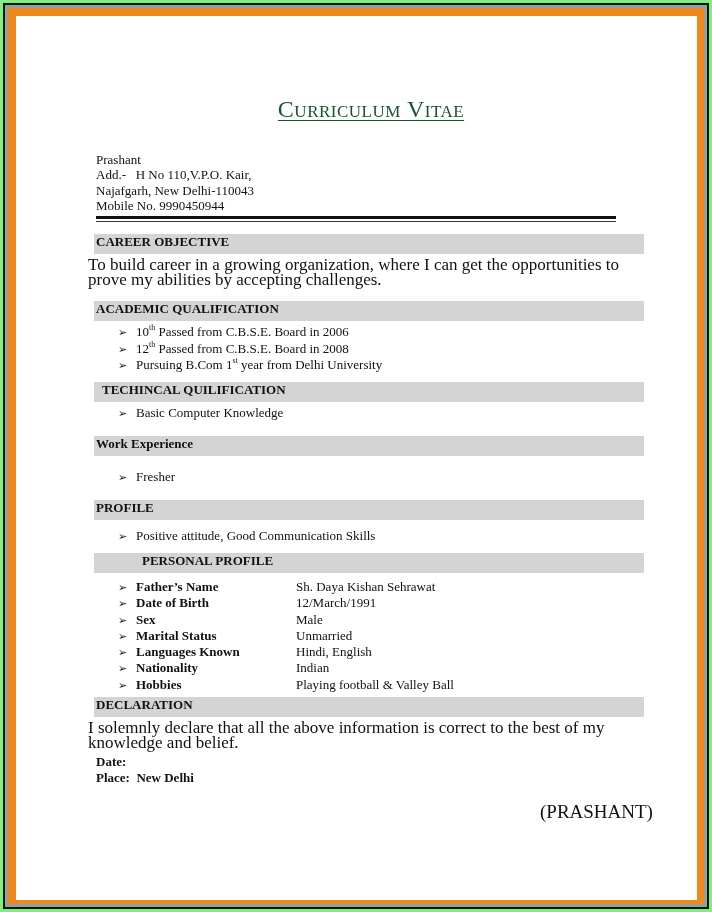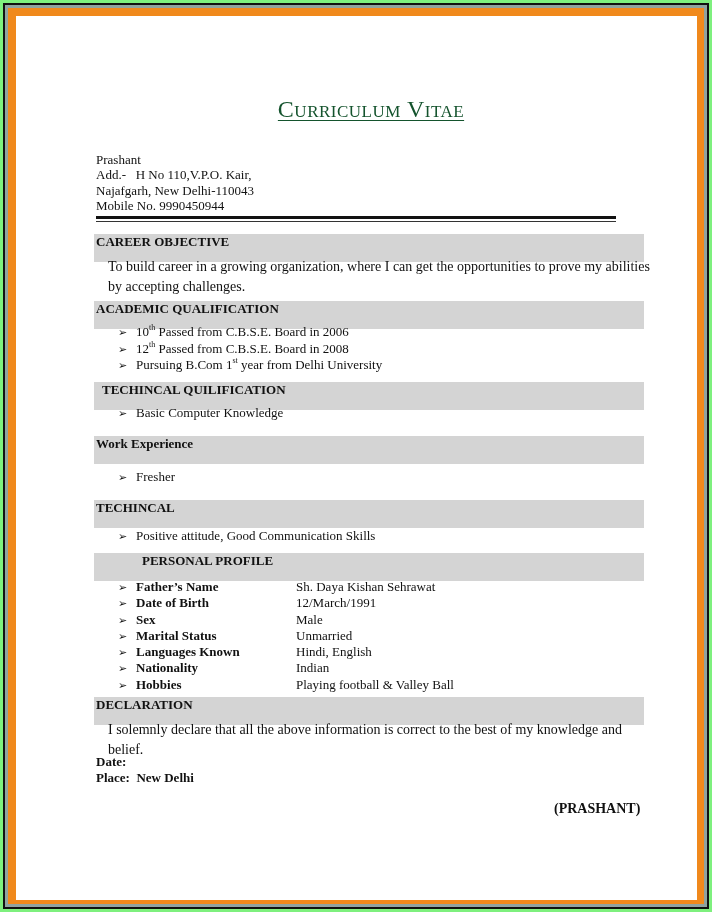--- a/index.html
+++ b/index.html
@@ -37,35 +37,35 @@
     .title span { font-variant: small-caps; }
     .contact { left: 80px; top: 136px; font-size: 13px; line-height: 15.3px; }
     .contact b { font-weight: normal; }
     .rule-thick {
       left: 80px; top: 200px; width: 520px; height: 3px; background: #111;
     }
     .rule-thin {
       left: 80px; top: 205px; width: 520px; height: 1px; background: #333;
     }
     .hbar {
-      position: absolute; left: 78px; width: 550px; height: 28px;
+      position: absolute; left: 78px; width: 550px; height: 20px;
       background: #d4d4d4;
       font-weight: bold; font-size: 13px; line-height: 16px;
       padding-left: 2px; box-sizing: border-box;
     }
-    .para { position: absolute; left: 92px; width: 550px; font-size: 14px; line-height: 20px; }
+    .para { position: absolute; left: 72px; width: 550px; font-size: 17px; line-height: 15px; }
     .bullets { position: absolute; left: 102px; font-size: 13px; line-height: 15.6px; }
     .bullet-row { display: flex; align-items: baseline; white-space: nowrap; }
     .arrow { width: 18px; font-size: 11px; font-family: "DejaVu Sans", sans-serif; display: inline-block; }
     sup { font-size: 8px; vertical-align: 6px; line-height: 0; }
     .profile { position: absolute; left: 102px; top: 563px; font-size: 13px; line-height: 15.3px; }
     .profile-row { display: flex; align-items: baseline; white-space: nowrap; }
     .profile-key { width: 160px; font-weight: bold; }
     .signoff { position: absolute; left: 80px; top: 738px; font-size: 13px; line-height: 15.5px; font-weight: bold; }
-    .signature { position: absolute; left: 538px; top: 785px; font-size: 14px; font-weight: bold; }
+    .signature { position: absolute; left: 524px; top: 785px; font-size: 19px; font-weight: normal; }
   </style>
 </head>
 <body>
 
 <div class="frame-black"></div>
 <div class="frame-gray"></div>
 <div class="frame-orange"></div>
 
 <div class="page">
 
@@ -109,21 +109,21 @@
   </div>
 
   <div class="hbar" style="top:420px;">Work Experience</div>
   <div class="bullets" style="top:453px;">
     <div class="bullet-row">
       <span class="arrow">➢</span>
       <span>Fresher</span>
     </div>
   </div>
 
-  <div class="hbar" style="top:484px;">TECHINCAL</div>
+  <div class="hbar" style="top:484px;">PROFILE</div>
   <div class="bullets" style="top:512px;">
     <div class="bullet-row">
       <span class="arrow">➢</span>
       <span>Positive attitude, Good Communication Skills</span>
     </div>
   </div>
 
   <div class="hbar" style="top:537px;padding-left:48px;">PERSONAL PROFILE</div>
   <div class="profile">
     <div class="profile-row">

